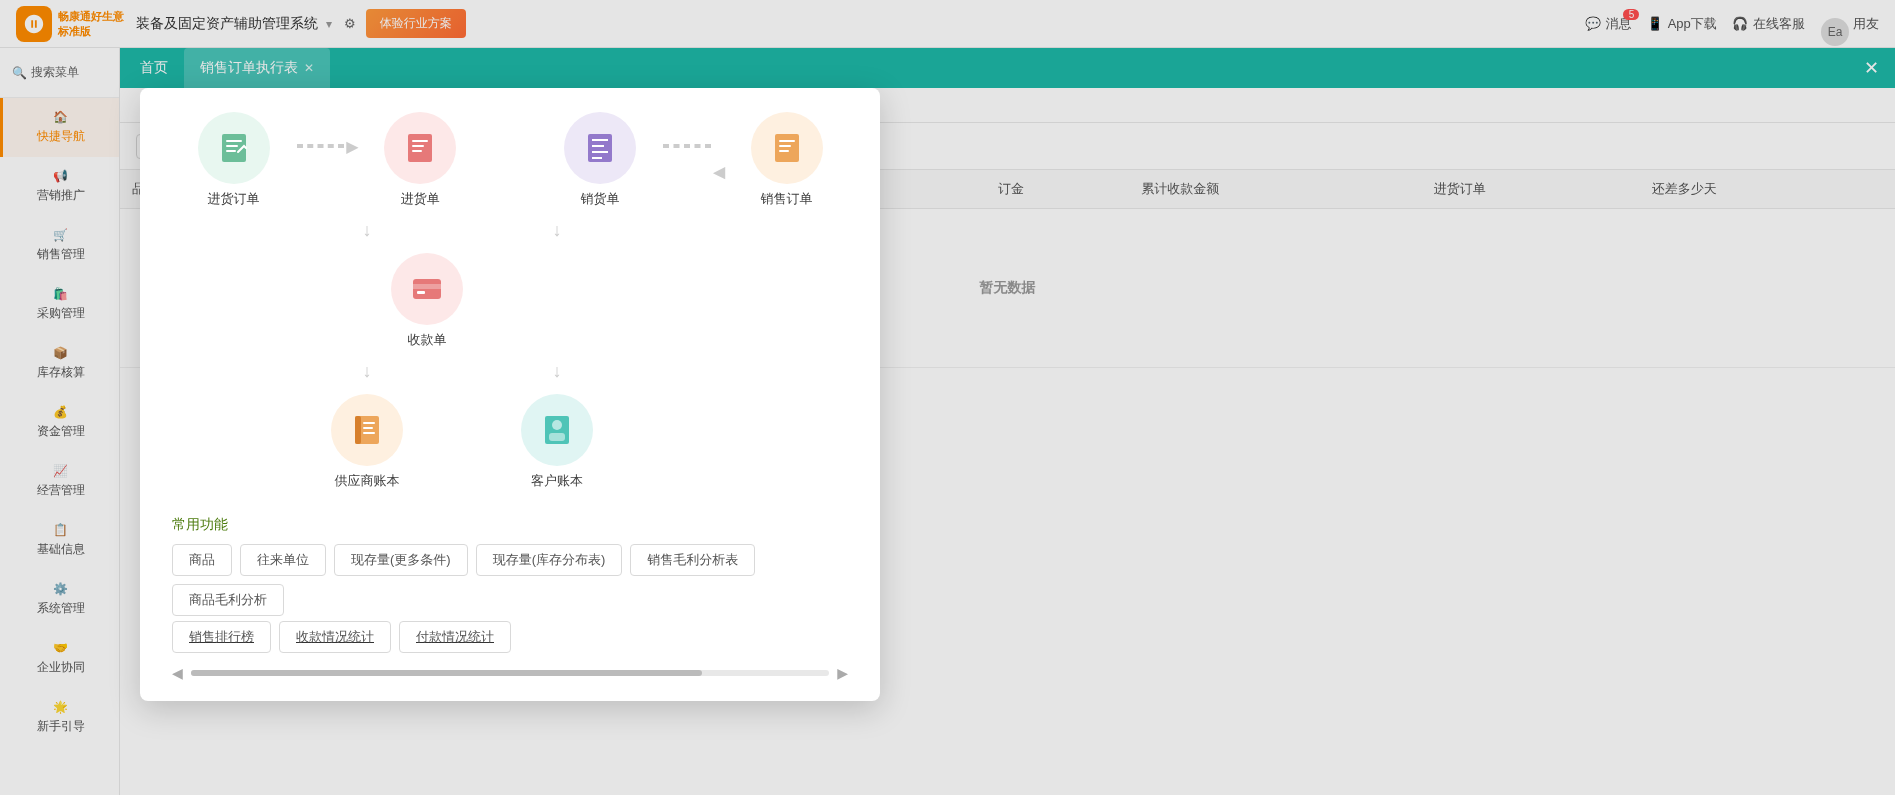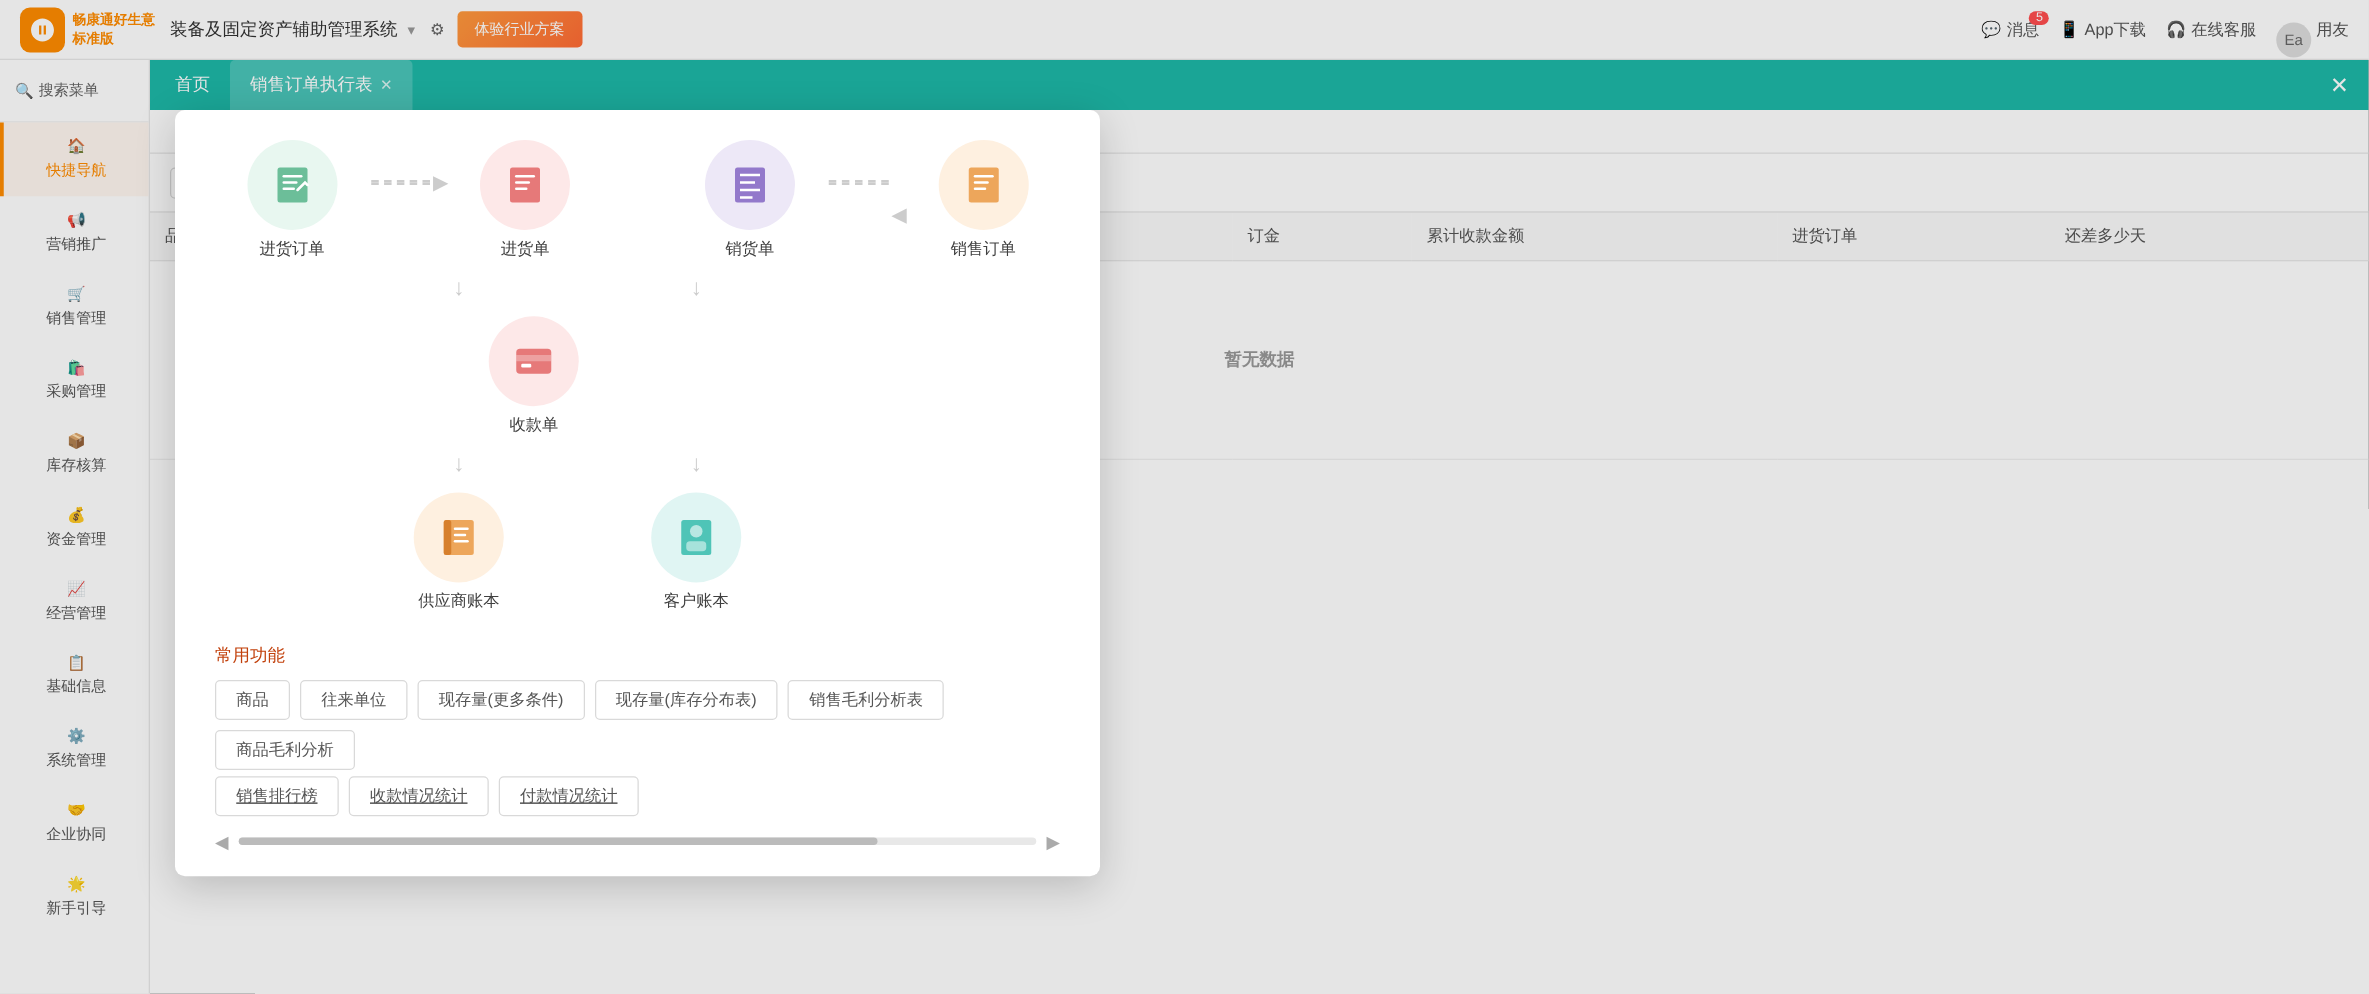--- a/index.html
+++ b/index.html
@@ -73,21 +73,21 @@
     .flow-circle.red { background: #fde8e8; }
     .flow-circle.purple { background: #ede8f7; }
     .flow-circle.orange { background: #fef0e0; }
     .flow-circle.teal { background: #e0f5f3; }
     .flow-label { font-size: 13px; color: #404040; text-align: center; }
     .flow-arrow-v-wrapper { display: flex; justify-content: center; width: 130px; color: #ccc; font-size: 14px; margin: 2px 0; }
     .flow-arrow-dashed { border-top: 2px dashed #ccc; width: 50px; margin: 0 2px; display: flex; align-items: center; padding-bottom: 28px; }
     .arrow-head { color: #ccc; font-size: 16px; padding-bottom: 28px; display: flex; align-items: center; }
 
     .common-functions { margin-top: 16px; }
-    .common-title { font-size: 14px; color: #c2410c; margin-bottom: 10px; }
+    .common-title { font-size: 14px; color: #4d7c0f; margin-bottom: 10px; }
     .func-buttons { display: flex; flex-wrap: wrap; gap: 8px; }
     .func-btn { border: 1px solid #d9d9d9; background: #fff; border-radius: 4px; padding: 6px 16px; cursor: pointer; font-size: 13px; color: #555; }
 
     .scrollbar-hint { display: flex; align-items: center; margin-top: 12px; gap: 4px; }
     .scroll-track { flex: 1; height: 6px; background: #e8e8e8; border-radius: 3px; margin: 0 4px; }
     .scroll-thumb { width: 80%; height: 6px; background: #bbb; border-radius: 3px; }
     .scroll-arrow { color: #aaa; cursor: pointer; font-size: 14px; }
   </style>
 </head>
 <body>

